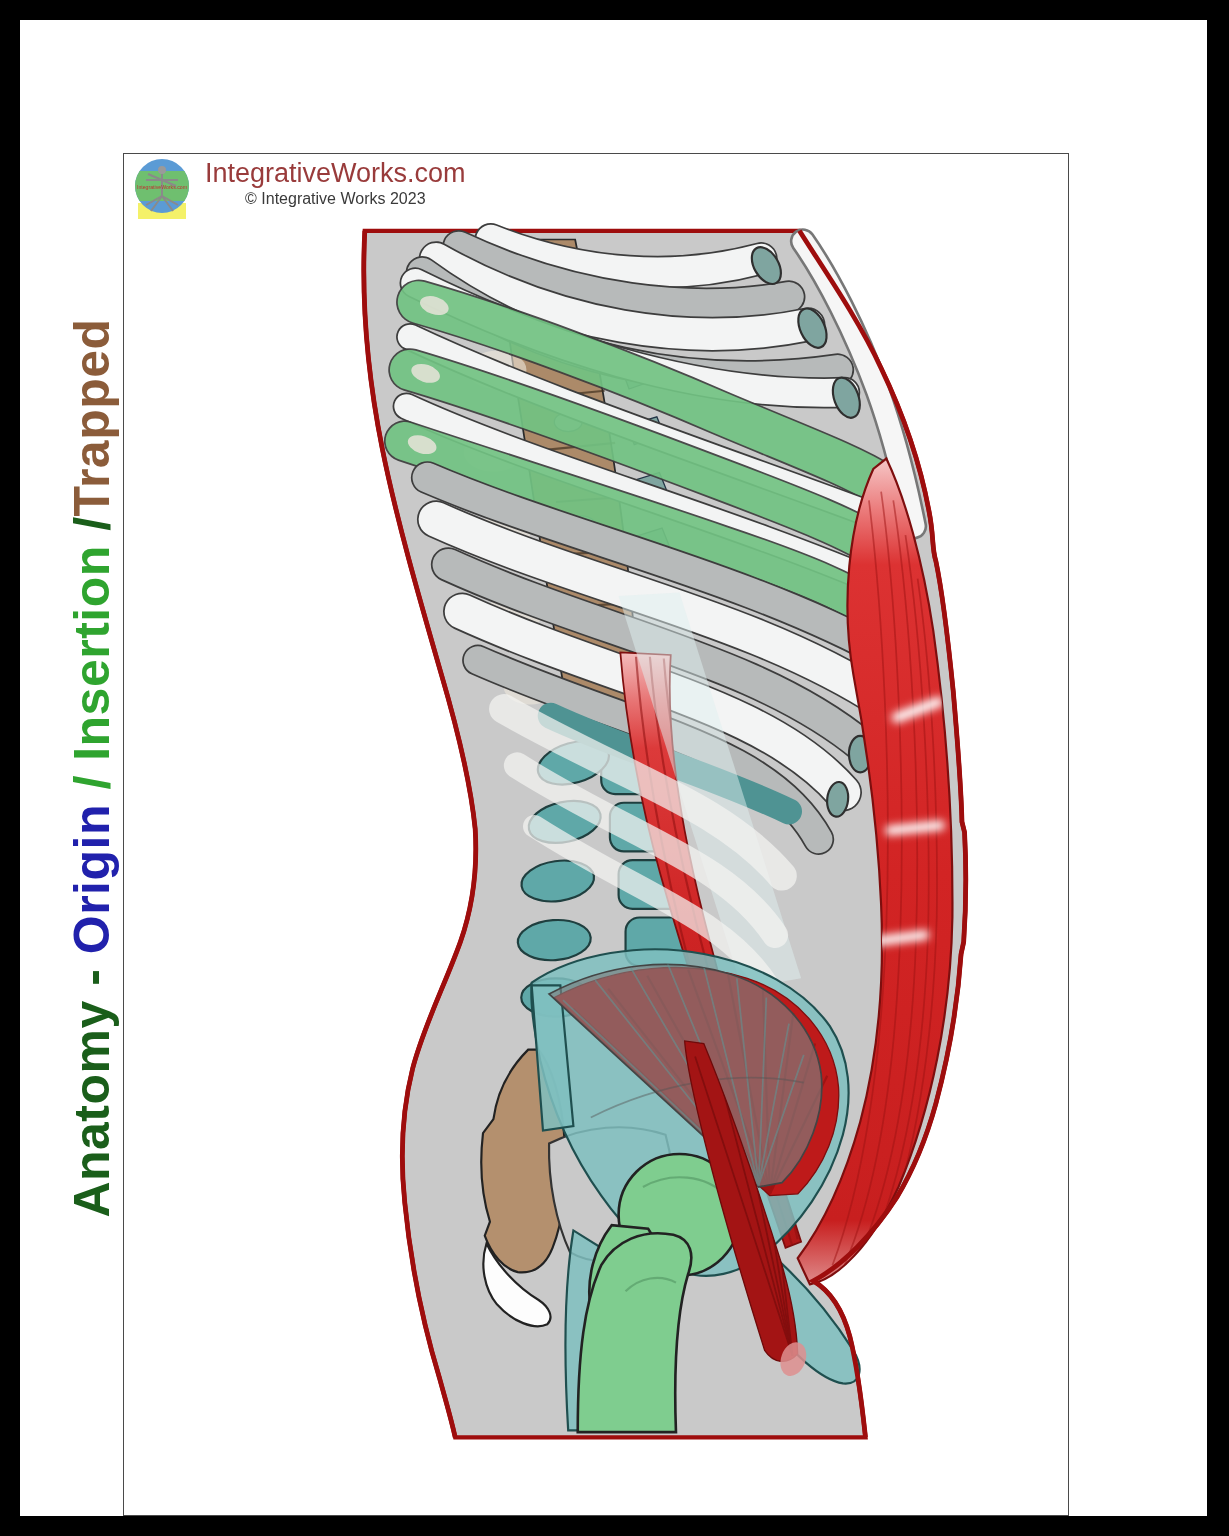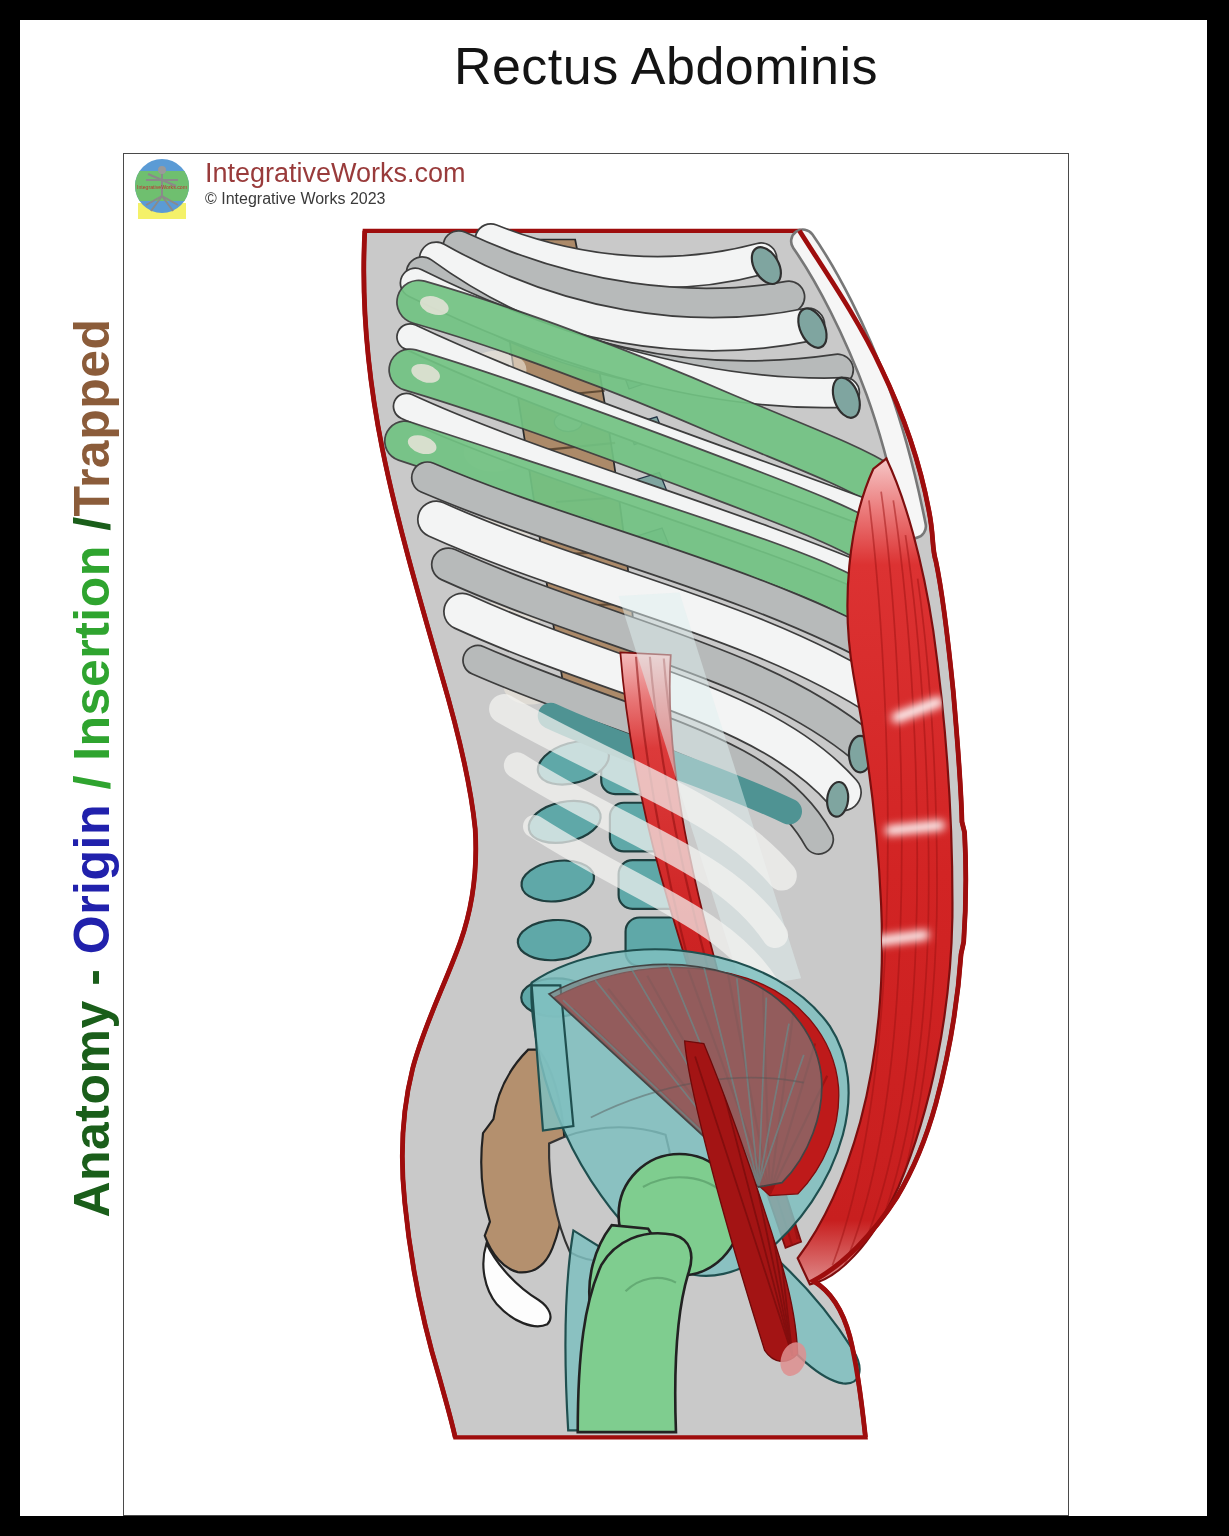--- a/index.html
+++ b/index.html
@@ -14,31 +14,30 @@
               white-space:nowrap;font-size:50px;font-weight:bold;letter-spacing:.5px;}
   .illustration{position:absolute;left:103px;top:133px;width:946px;height:1363px;
               border:1px solid #4a4a4a;box-sizing:border-box;background:#fff;overflow:hidden;}
   .illustration svg.fig{position:absolute;left:0;top:0;width:100%;height:100%;}
   .brandrow{position:absolute;left:9px;top:4px;display:flex;align-items:flex-start;}
   .logo{position:relative;width:58px;height:61px;flex:0 0 auto;}
   .logo .yellow{position:absolute;left:5px;bottom:0;width:48px;height:16px;background:#F4F169;}
   .logo svg{position:absolute;left:0;top:0;}
   .brandtext{margin-left:14px;}
   .brand-site{font-size:27px;color:var(--brand_red,#993B3B);line-height:1.15;}
-  .brand-copy{font-size:16px;color:#3a3a3a;text-align:left;margin-top:1px;}
+  .brand-copy{font-size:16px;color:#3a3a3a;text-align:center;margin-top:1px;}
   .rib-under{fill:none;stroke:#3d3d3d;stroke-linecap:round;}
   .rib-main{fill:none;stroke-linecap:round;}
 </style>
 </head>
 <body>
 
 <div class="stage">
   <div class="page">
 
-    <div class="page-title">Rectus Abdominis</div>
 
     <div class="side-label"><span style="color: rgb(26, 94, 26);">Anatomy</span><span style="color: rgb(26, 94, 26);"> - </span><span style="color: rgb(33, 33, 172);">Origin</span><span style="color: rgb(47, 164, 47);"> / </span><span style="color: rgb(47, 164, 47);">Insertion</span><span style="color: rgb(26, 94, 26);"> /</span><span style="color: rgb(139, 92, 58);">Trapped</span></div>
 
     <div class="illustration">
 
       <svg class="fig" viewBox="123 153 1086 1363" preserveAspectRatio="xMidYMid meet">
         <defs>
           <linearGradient id="psoasGrad" gradientUnits="userSpaceOnUse" x1="0" y1="620" x2="0" y2="1340">
             <stop offset="0" stop-color="#F4C2C2"></stop>
               <stop offset="0.08" stop-color="#E87878"></stop>

